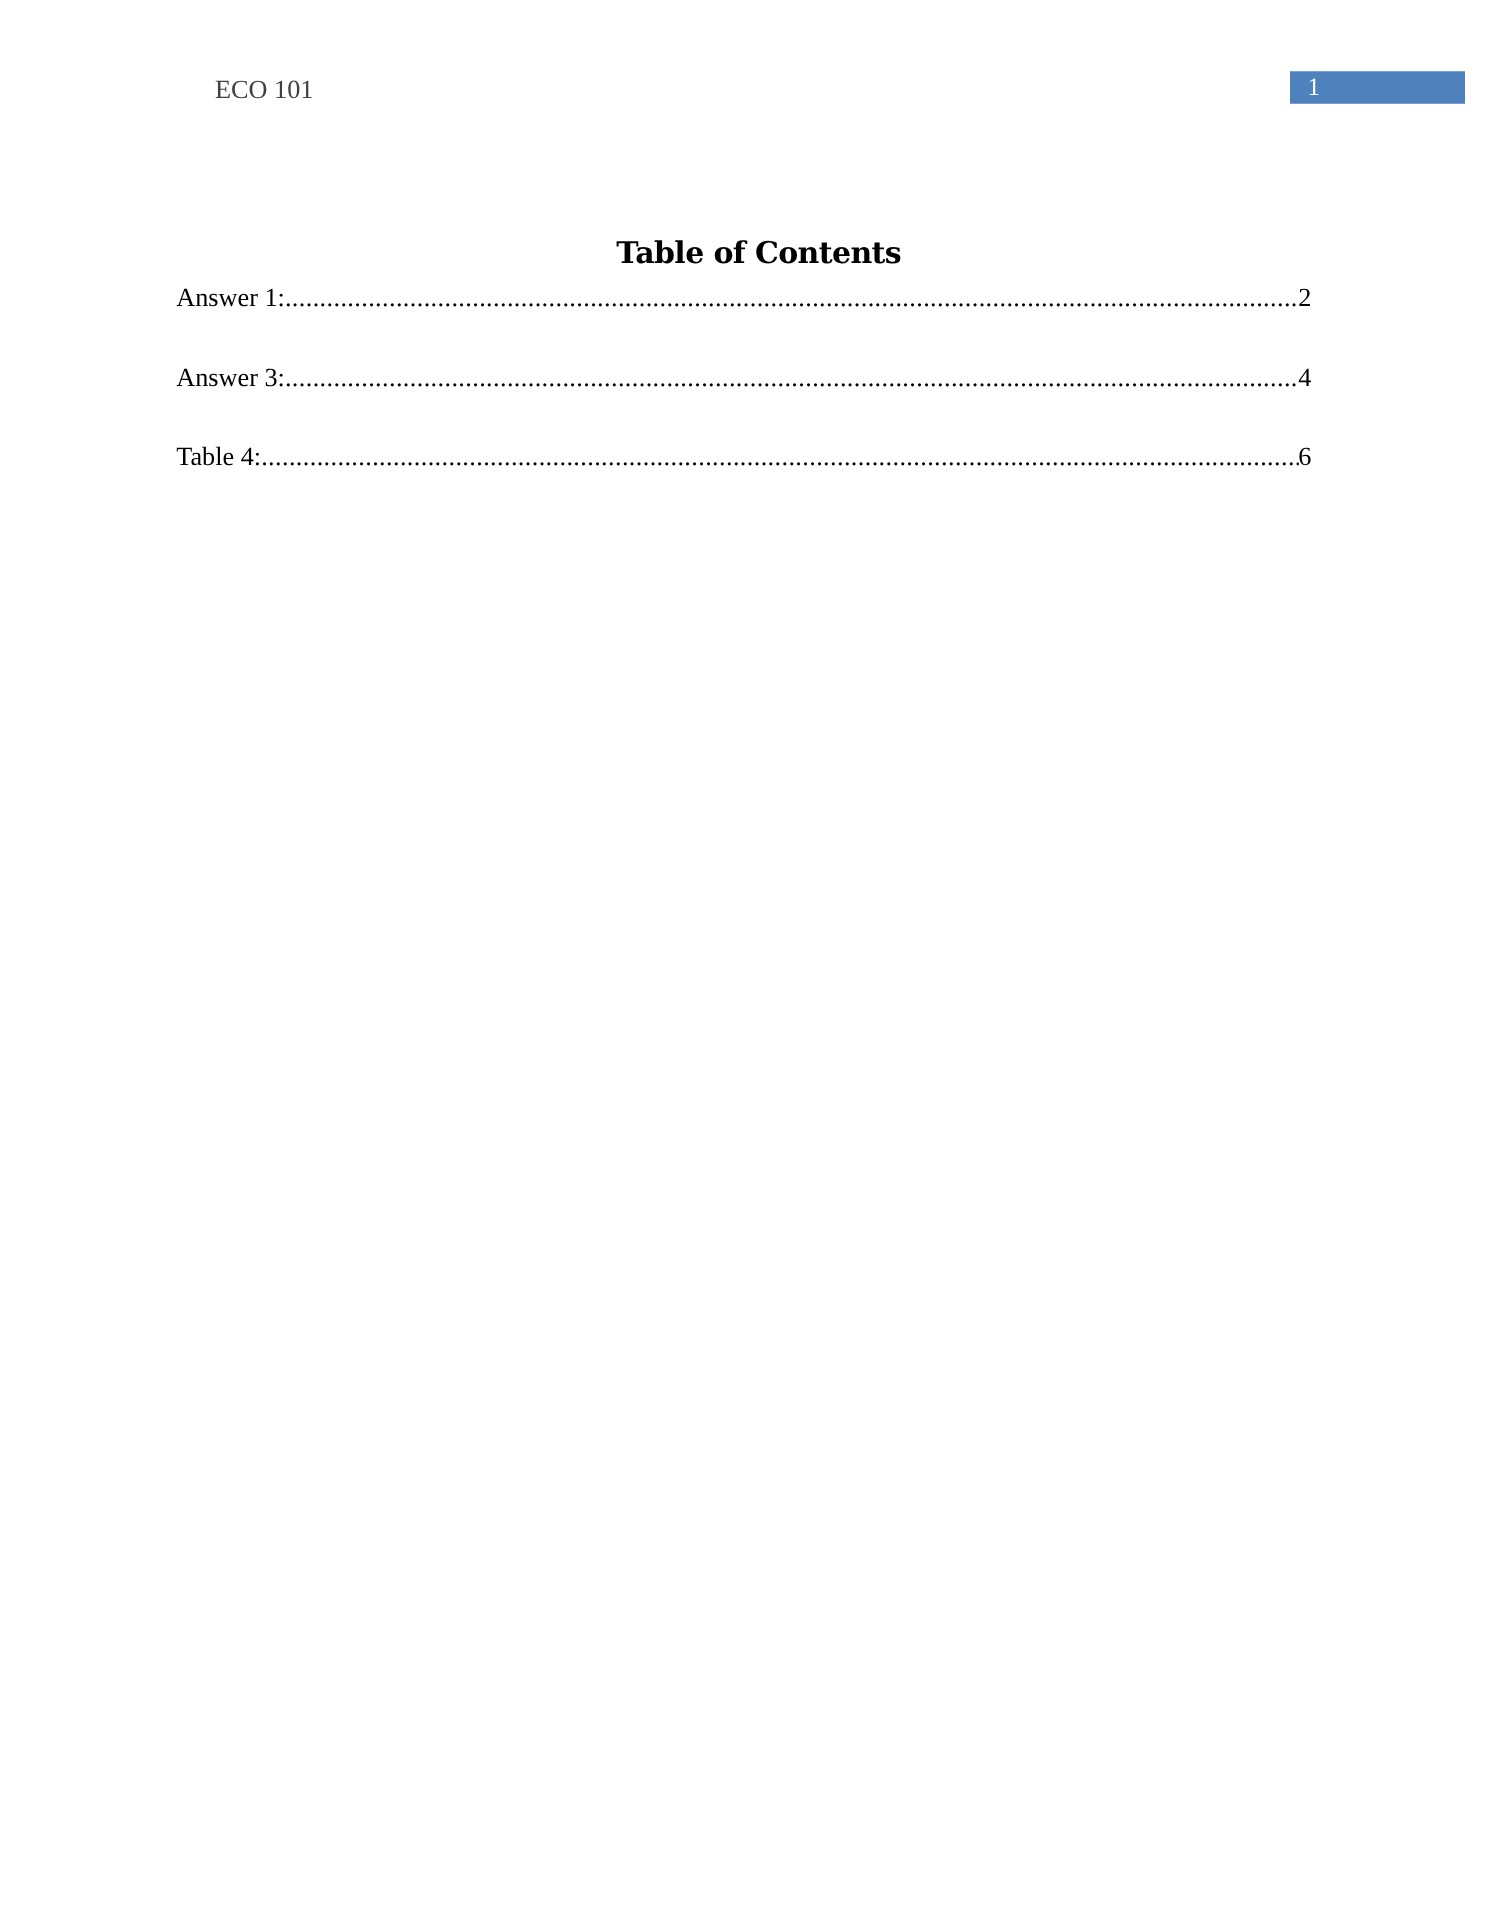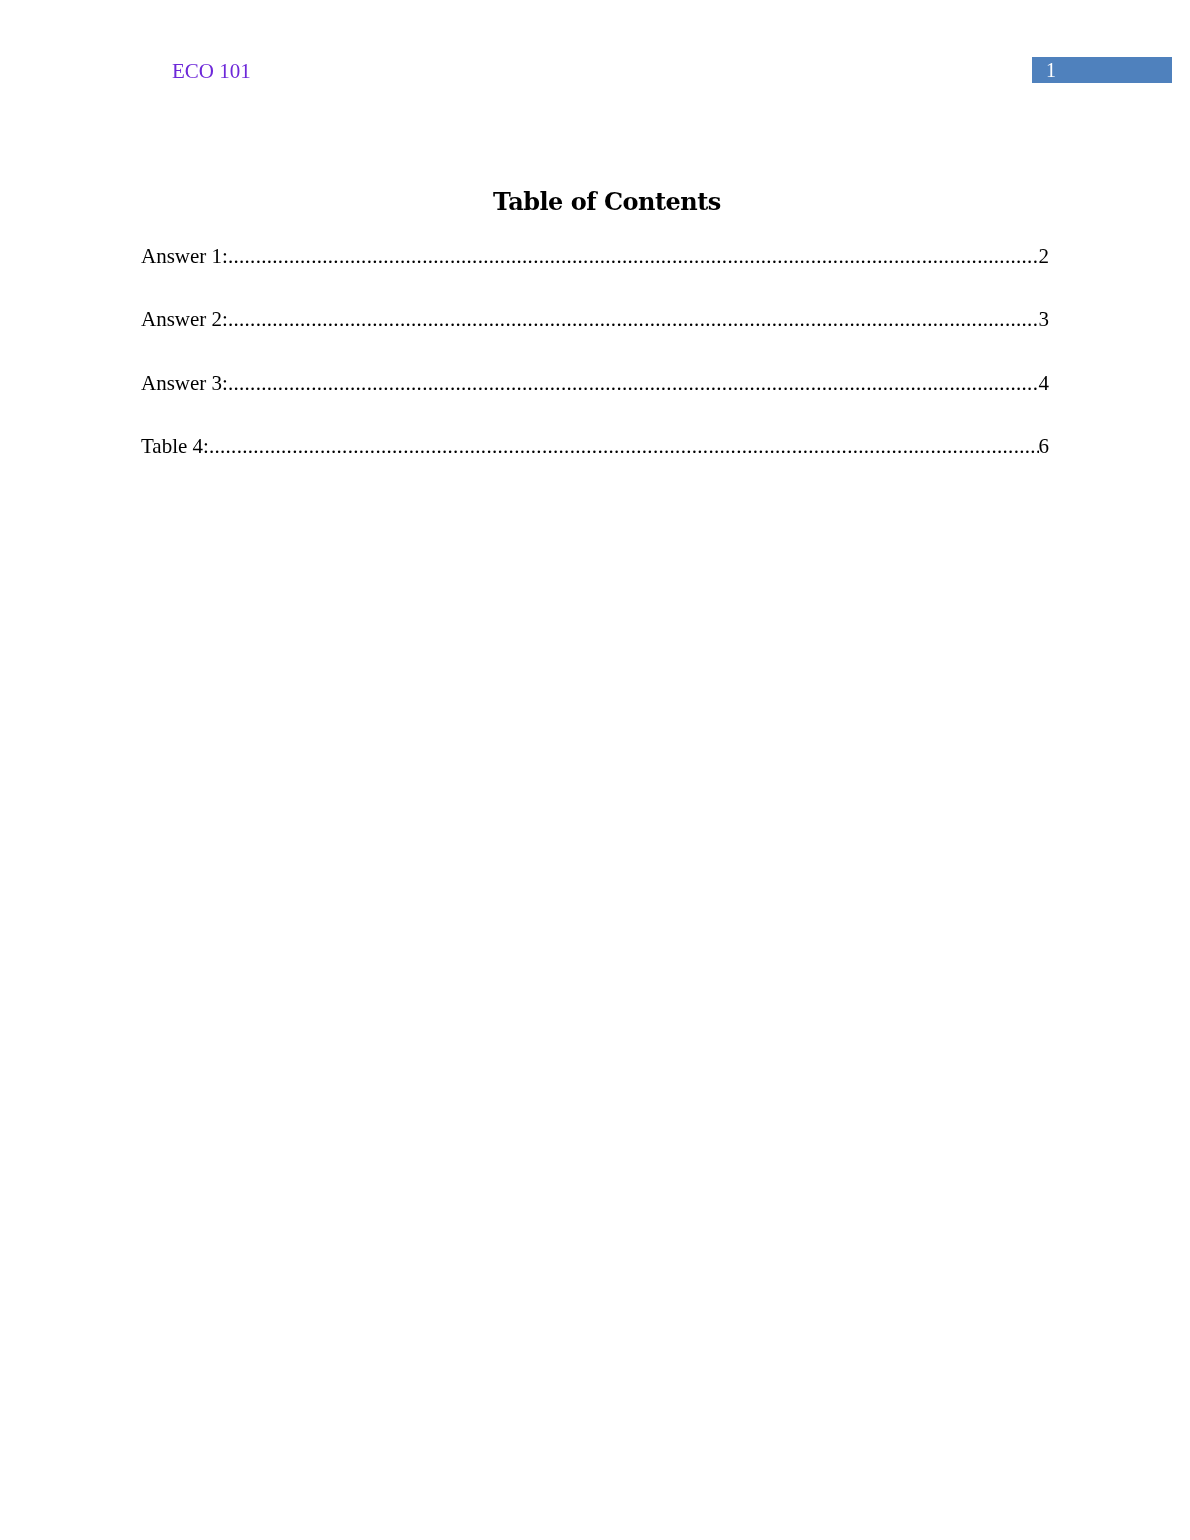--- a/index.html
+++ b/index.html
@@ -14,21 +14,21 @@
       overflow: hidden;
       font-family: "Liberation Serif", serif;
       color: #000;
     }
     .header-title {
       position: absolute;
       left: 172px;
       top: 57px;
       font-size: 21px;
       line-height: 28px;
-      color: #6d28d9;
+      color: #404040;
     }
     .page-number-box {
       position: absolute;
       left: 1032px;
       top: 57px;
       width: 140px;
       height: 26px;
       background: #4f81bd;
       color: #ffffff;
       font-size: 20px;
@@ -53,21 +53,21 @@
       position: absolute;
       left: 141px;
       top: 224px;
       width: 908px;
       margin: 0;
       padding: 0;
       list-style: none;
     }
     .toc-entry {
       display: flex;
-      align-items: center;
+      align-items: flex-start;
       height: 63.5px;
       font-size: 21px;
       line-height: 28px;
       white-space: nowrap;
       overflow: hidden;
     }
     .toc-label {
       flex: 0 0 auto;
     }
     .toc-leader {
@@ -91,25 +91,20 @@
 
 <div class="toc-heading">Table of Contents</div>
 
 <ul class="toc-list">
   <li class="toc-entry">
     <span class="toc-label">Answer 1:</span>
     <span class="toc-leader"></span>
     <span class="toc-page">2</span>
   </li>
   <li class="toc-entry">
-    <span class="toc-label">Answer 2:</span>
-    <span class="toc-leader"></span>
-    <span class="toc-page">3</span>
-  </li>
-  <li class="toc-entry">
     <span class="toc-label">Answer 3:</span>
     <span class="toc-leader"></span>
     <span class="toc-page">4</span>
   </li>
   <li class="toc-entry">
     <span class="toc-label">Table 4:</span>
     <span class="toc-leader"></span>
     <span class="toc-page">6</span>
   </li>
 </ul>

